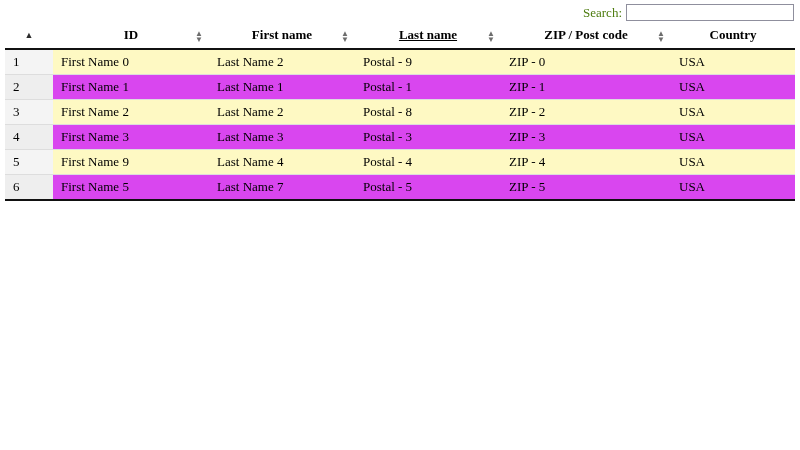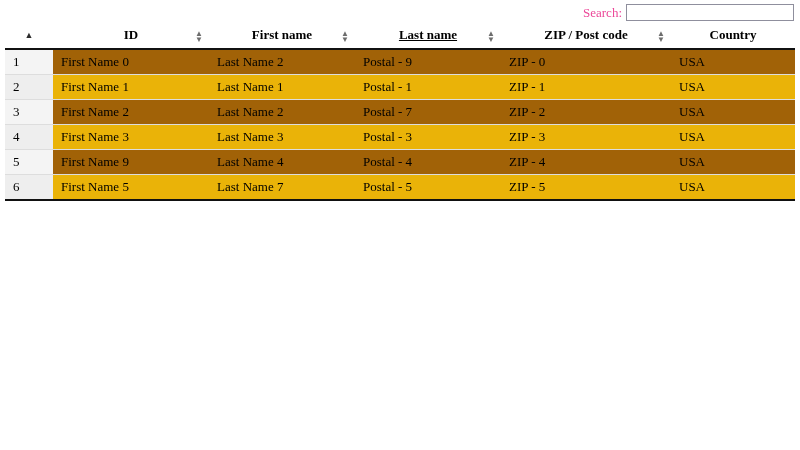--- a/index.html
+++ b/index.html
@@ -22,21 +22,21 @@
   .search-bar {
     display: flex;
     justify-content: flex-end;
     align-items: center;
     padding: 4px 6px 3px 0;
     height: 24px;
   }
   .search-label {
     font-family: "Liberation Serif", serif;
     font-size: 13px;
-    color: #ec4899;
+    color: #4d7c0f;
     margin-right: 4px;
   }
   .search-input {
     width: 168px;
     height: 17px;
     border: 1px solid #8f8f9d;
     background: #ffffff;
     font-family: "Liberation Serif", serif;
     font-size: 12px;
     padding: 1px 3px;
@@ -92,22 +92,22 @@
   }
   table.data-table tbody td {
     font-family: "Liberation Serif", serif;
     font-size: 13px;
     padding: 4px 8px 4px 8px;
     border-bottom: 1px solid #dddddd;
     text-align: left;
     white-space: nowrap;
     height: 22px;
   }
-  tbody tr.odd td { background: #a16207; }
-  tbody tr.even td { background: #eab308; }
+  tbody tr.odd td { background: #fef9c3; }
+  tbody tr.even td { background: #d946ef; }
   td.cell-rownum {
     padding-left: 8px;
     background: #f2f2f2 !important;
   }
   tbody tr.odd td.cell-rownum { background: #f4f4f4 !important; }
   tbody tr.even td.cell-rownum { background: #eeeeee !important; }
   tbody tr:last-child td { border-bottom: 2px solid #111111; }
 </style>
 </head>
 <body>
@@ -172,21 +172,21 @@
           <td>First Name 1</td>
           <td>Last Name 1</td>
           <td>Postal - 1</td>
           <td>ZIP - 1</td>
           <td>USA</td>
         </tr>
         <tr class="odd">
           <td class="cell-rownum">3</td>
           <td>First Name 2</td>
           <td>Last Name 2</td>
-          <td>Postal - 7</td>
+          <td>Postal - 8</td>
           <td>ZIP - 2</td>
           <td>USA</td>
         </tr>
         <tr class="even">
           <td class="cell-rownum">4</td>
           <td>First Name 3</td>
           <td>Last Name 3</td>
           <td>Postal - 3</td>
           <td>ZIP - 3</td>
           <td>USA</td>

